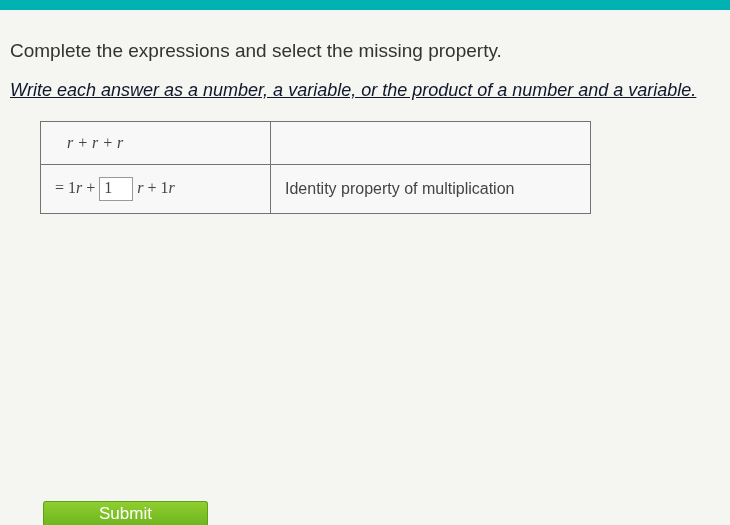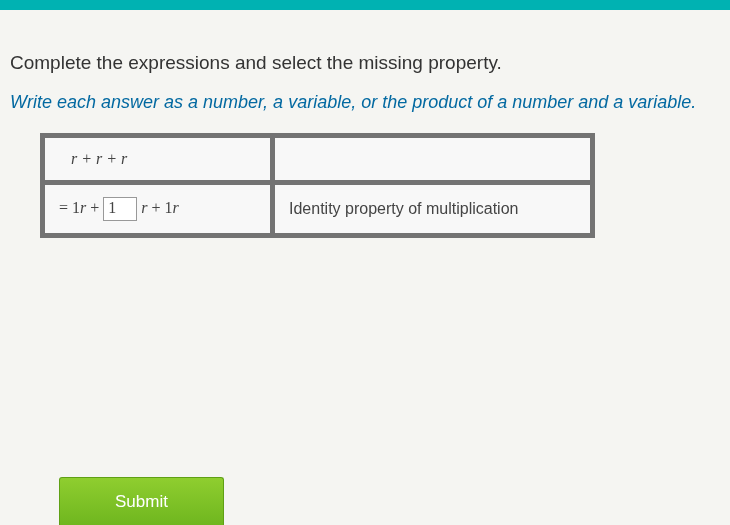--- a/index.html
+++ b/index.html
@@ -12,43 +12,44 @@
     height: 525px;
     overflow: hidden;
     position: relative;
   }
   .top-bar {
     height: 10px;
     background: #00b2b2;
     width: 100%;
   }
   .content {
-    padding: 42px 0 0 10px;
+    padding: 30px 0 0 10px;
     border-radius: 27px;
   }
   .instruction-main {
     font-size: 19px;
     color: #333;
     margin-bottom: 18px;
   }
   .instruction-sub {
     font-size: 18px;
     font-style: italic;
-    color: #0369a1;
+    color: #0f172a;
     margin-bottom: 20px;
     white-space: nowrap;
+    text-decoration: underline;
   }
   .work-table {
     margin-left: 30px;
     border: 1px solid #bbb;
     border-collapse: collapse;
     background: #f8f8f8;
   }
   .work-table td {
-    border: 5px solid #737373;
+    border: 1px solid #737373;
     padding: 12px 14px;
     font-size: 16px;
     color: #444;
     vertical-align: middle;
   }
   .col-expr { width: 230px; font-family: "Times New Roman", serif; font-style: italic; font-size: 17px; }
   .col-expr .n { font-style: normal; }
   .col-reason { width: 320px; font-family: Verdana, sans-serif; font-size: 15px; }
   .mini-input {
     display: inline-block;
@@ -85,24 +86,24 @@
     border-left: 1px solid #888;
     display: flex;
     align-items: center;
     justify-content: center;
     background: linear-gradient(#f0f0f0,#d9d9d9);
     color: #555;
     font-size: 10px;
   }
   .submit-btn {
     position: absolute;
-    left: 59px;
+    left: 43px;
     bottom: 0;
     width: 165px;
-    height: 48px;
+    height: 24px;
     background: linear-gradient(#8fce2f,#6fb61f);
     border: 1px solid #5fa015;
     border-bottom: none;
     color: #fff;
     font-family: Verdana, sans-serif;
     font-size: 17px;
     display: flex;
     align-items: center;
     justify-content: center;
     border-radius: 3px 3px 0 0;

